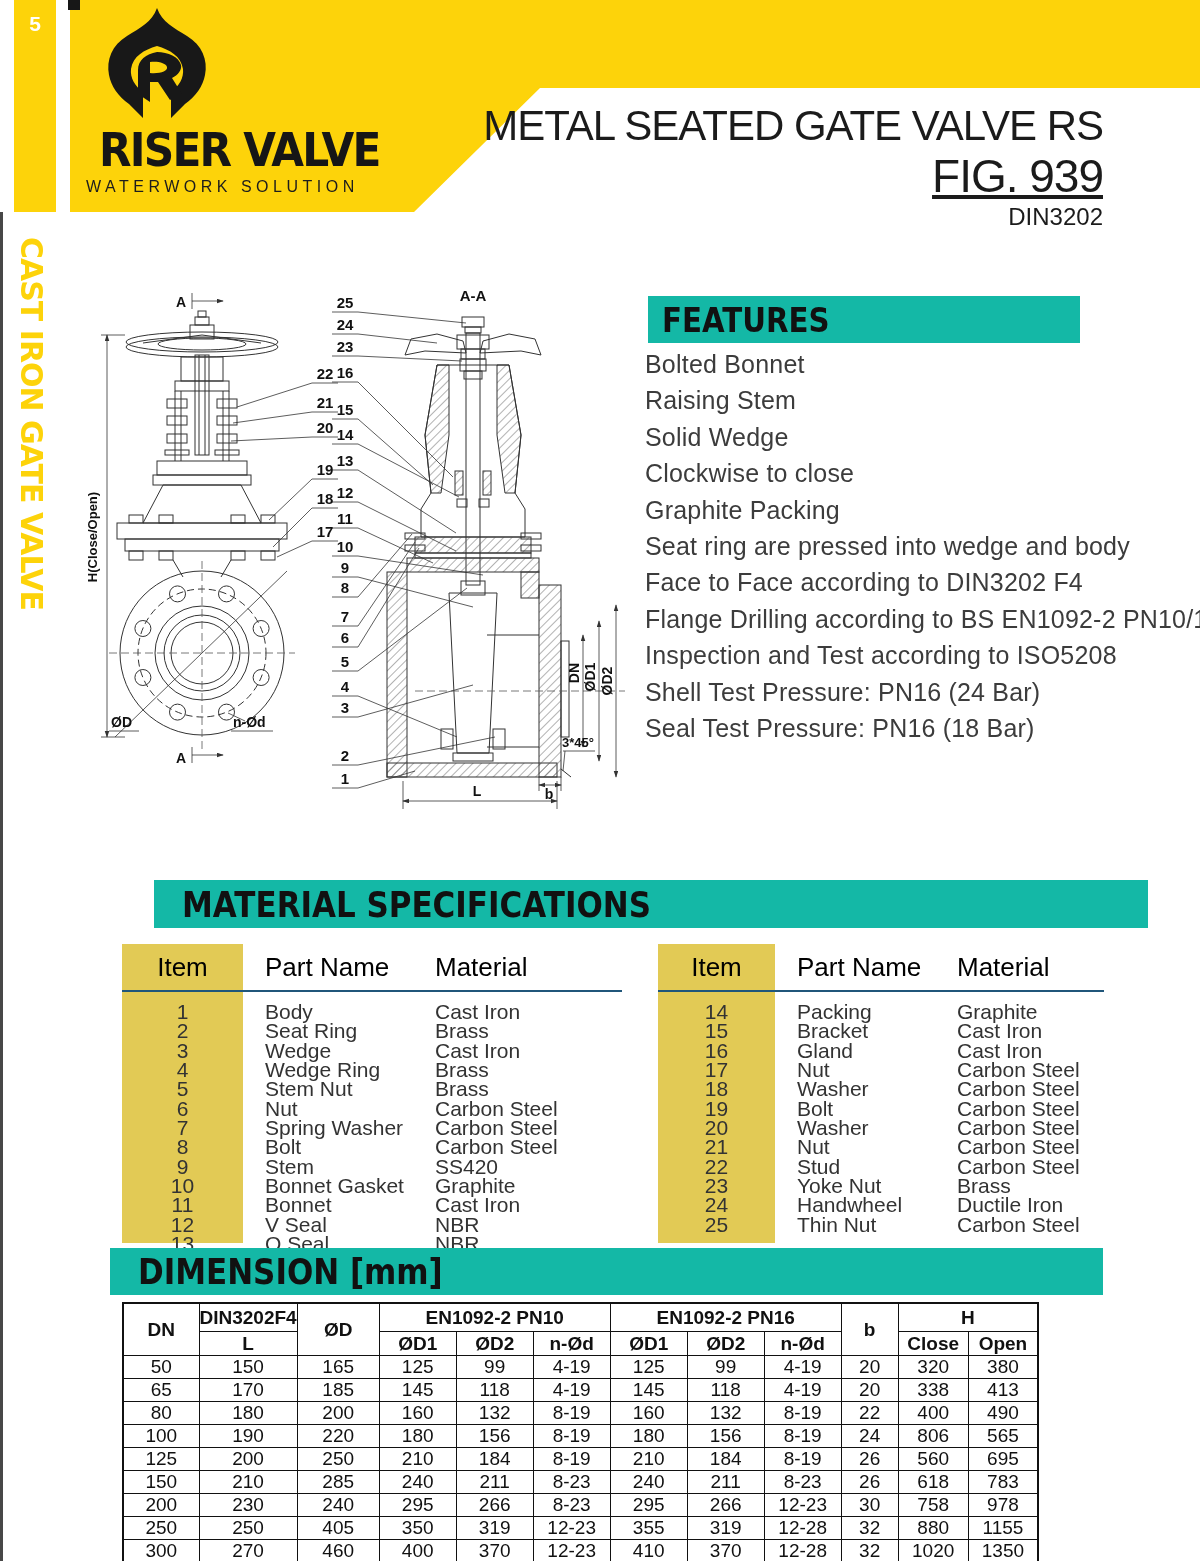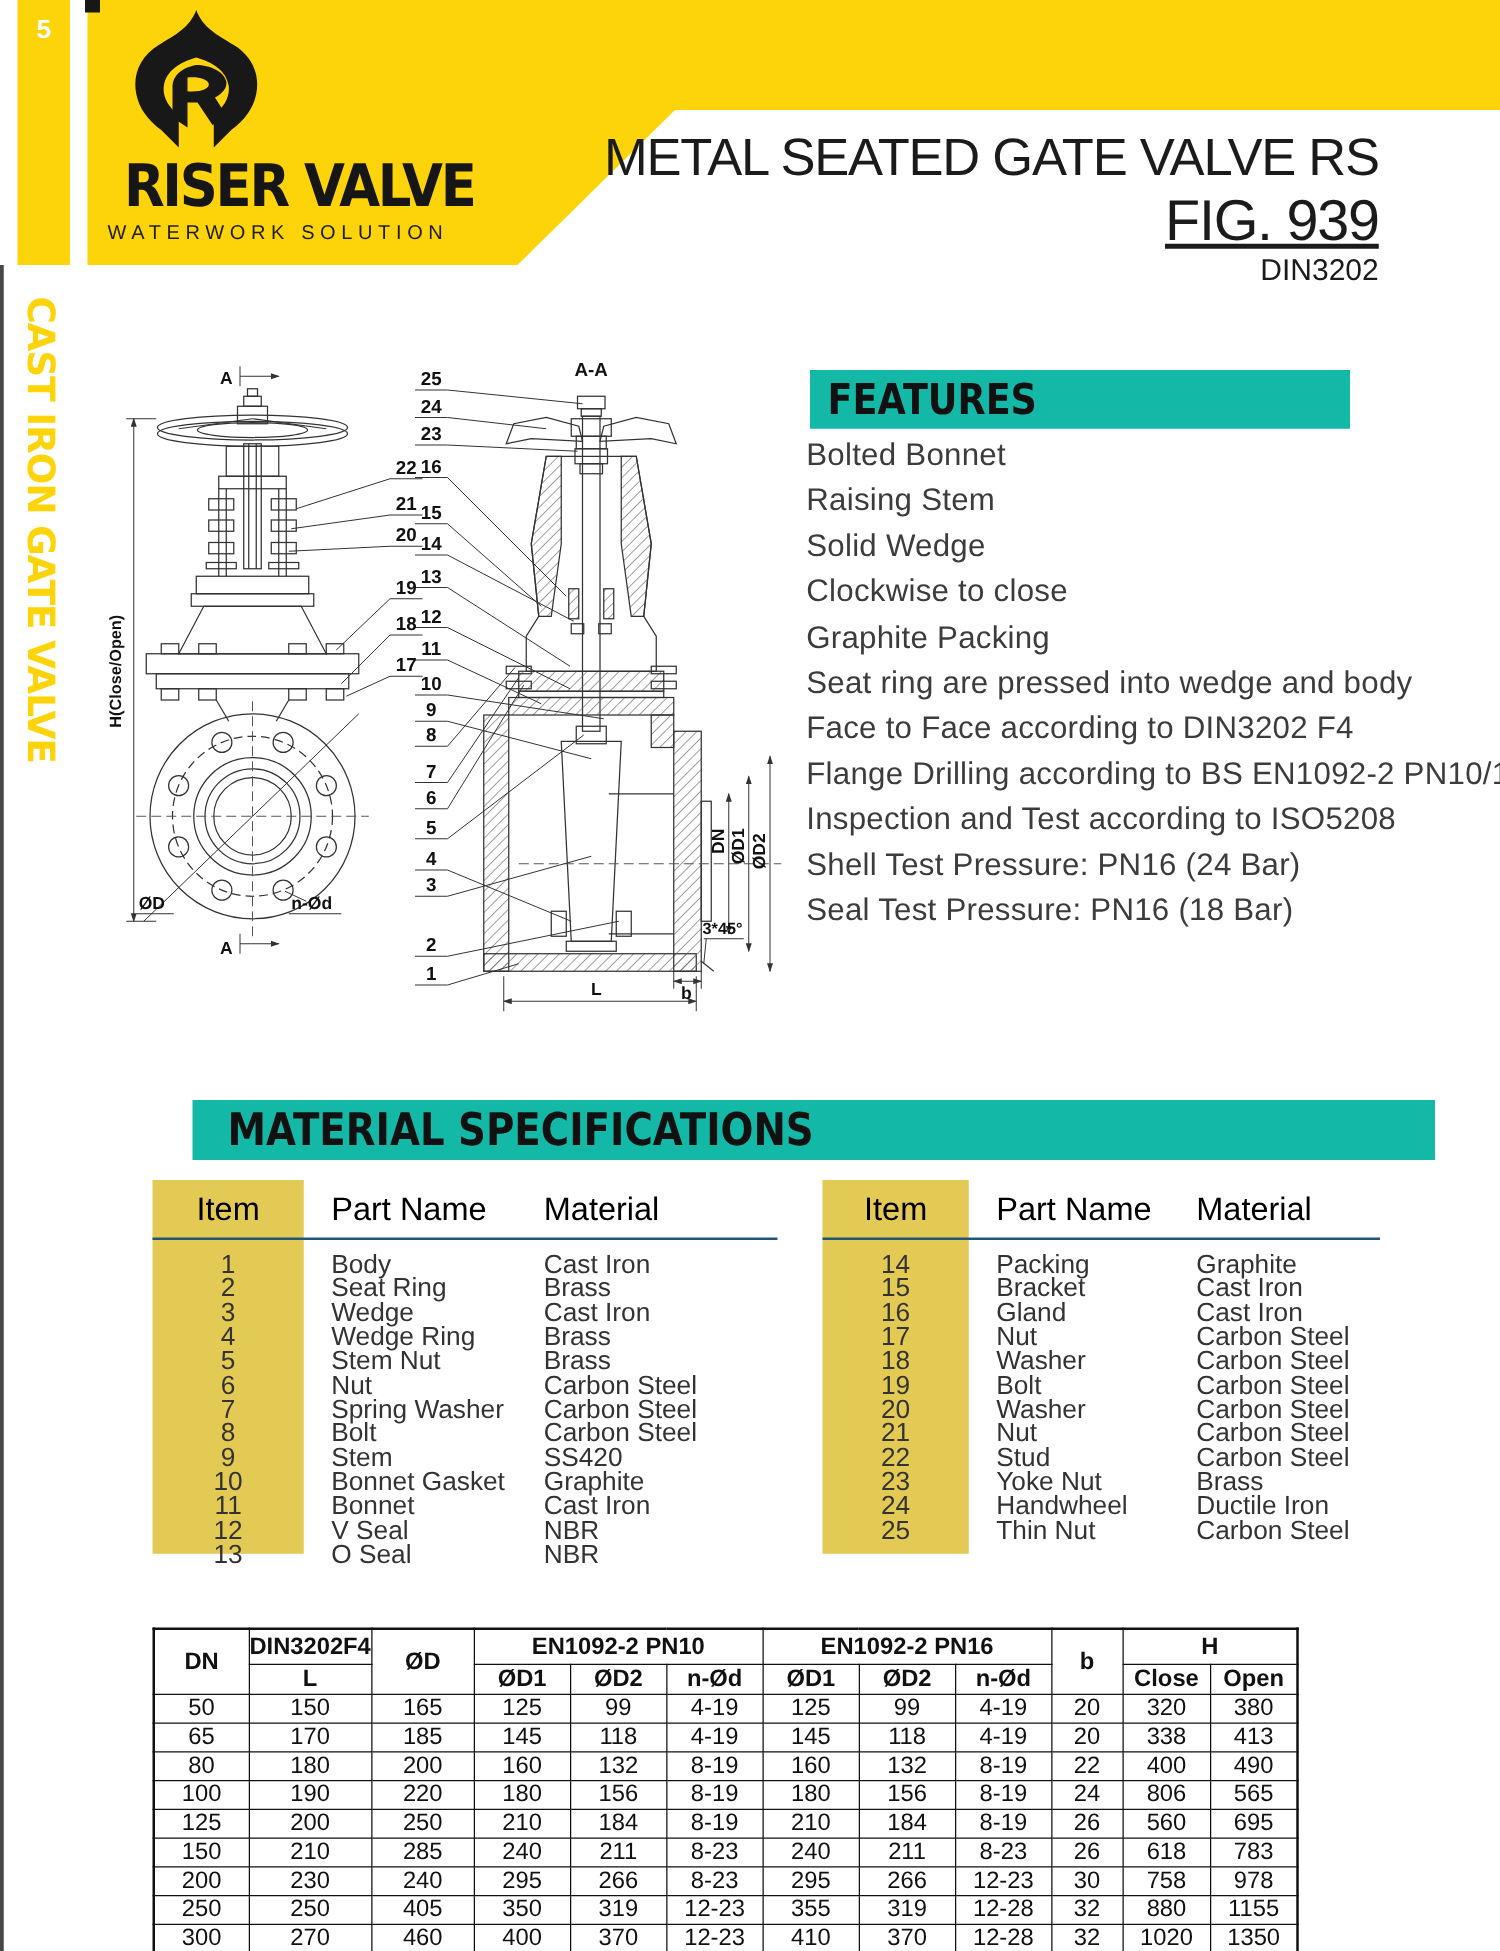--- a/index.html
+++ b/index.html
@@ -508,20 +508,23 @@
           <span class="mm" style="left:299px;">Ductile Iron</span>
         </div>
         <div class="mat-row">
           <span class="mi" style="left:0;width:117px;text-align:center;">25</span>
           <span class="mp" style="left:139px;">Thin Nut</span>
           <span class="mm" style="left:299px;">Carbon Steel</span>
         </div>
       </div>
   </div>
 
+  <div class="abs banner dim-banner">
+    <span class="bt">DIMENSION [mm]</span>
+  </div>
   <div class="abs dim-wrap">
     <table class="dims" id="dim-table">
         <colgroup>
           <col style="width: 76px;">
           <col style="width: 85px;">
           <col style="width: 82px;">
           <col style="width: 77px;">
           <col style="width: 77px;">
           <col style="width: 77px;">
           <col style="width: 77px;">

